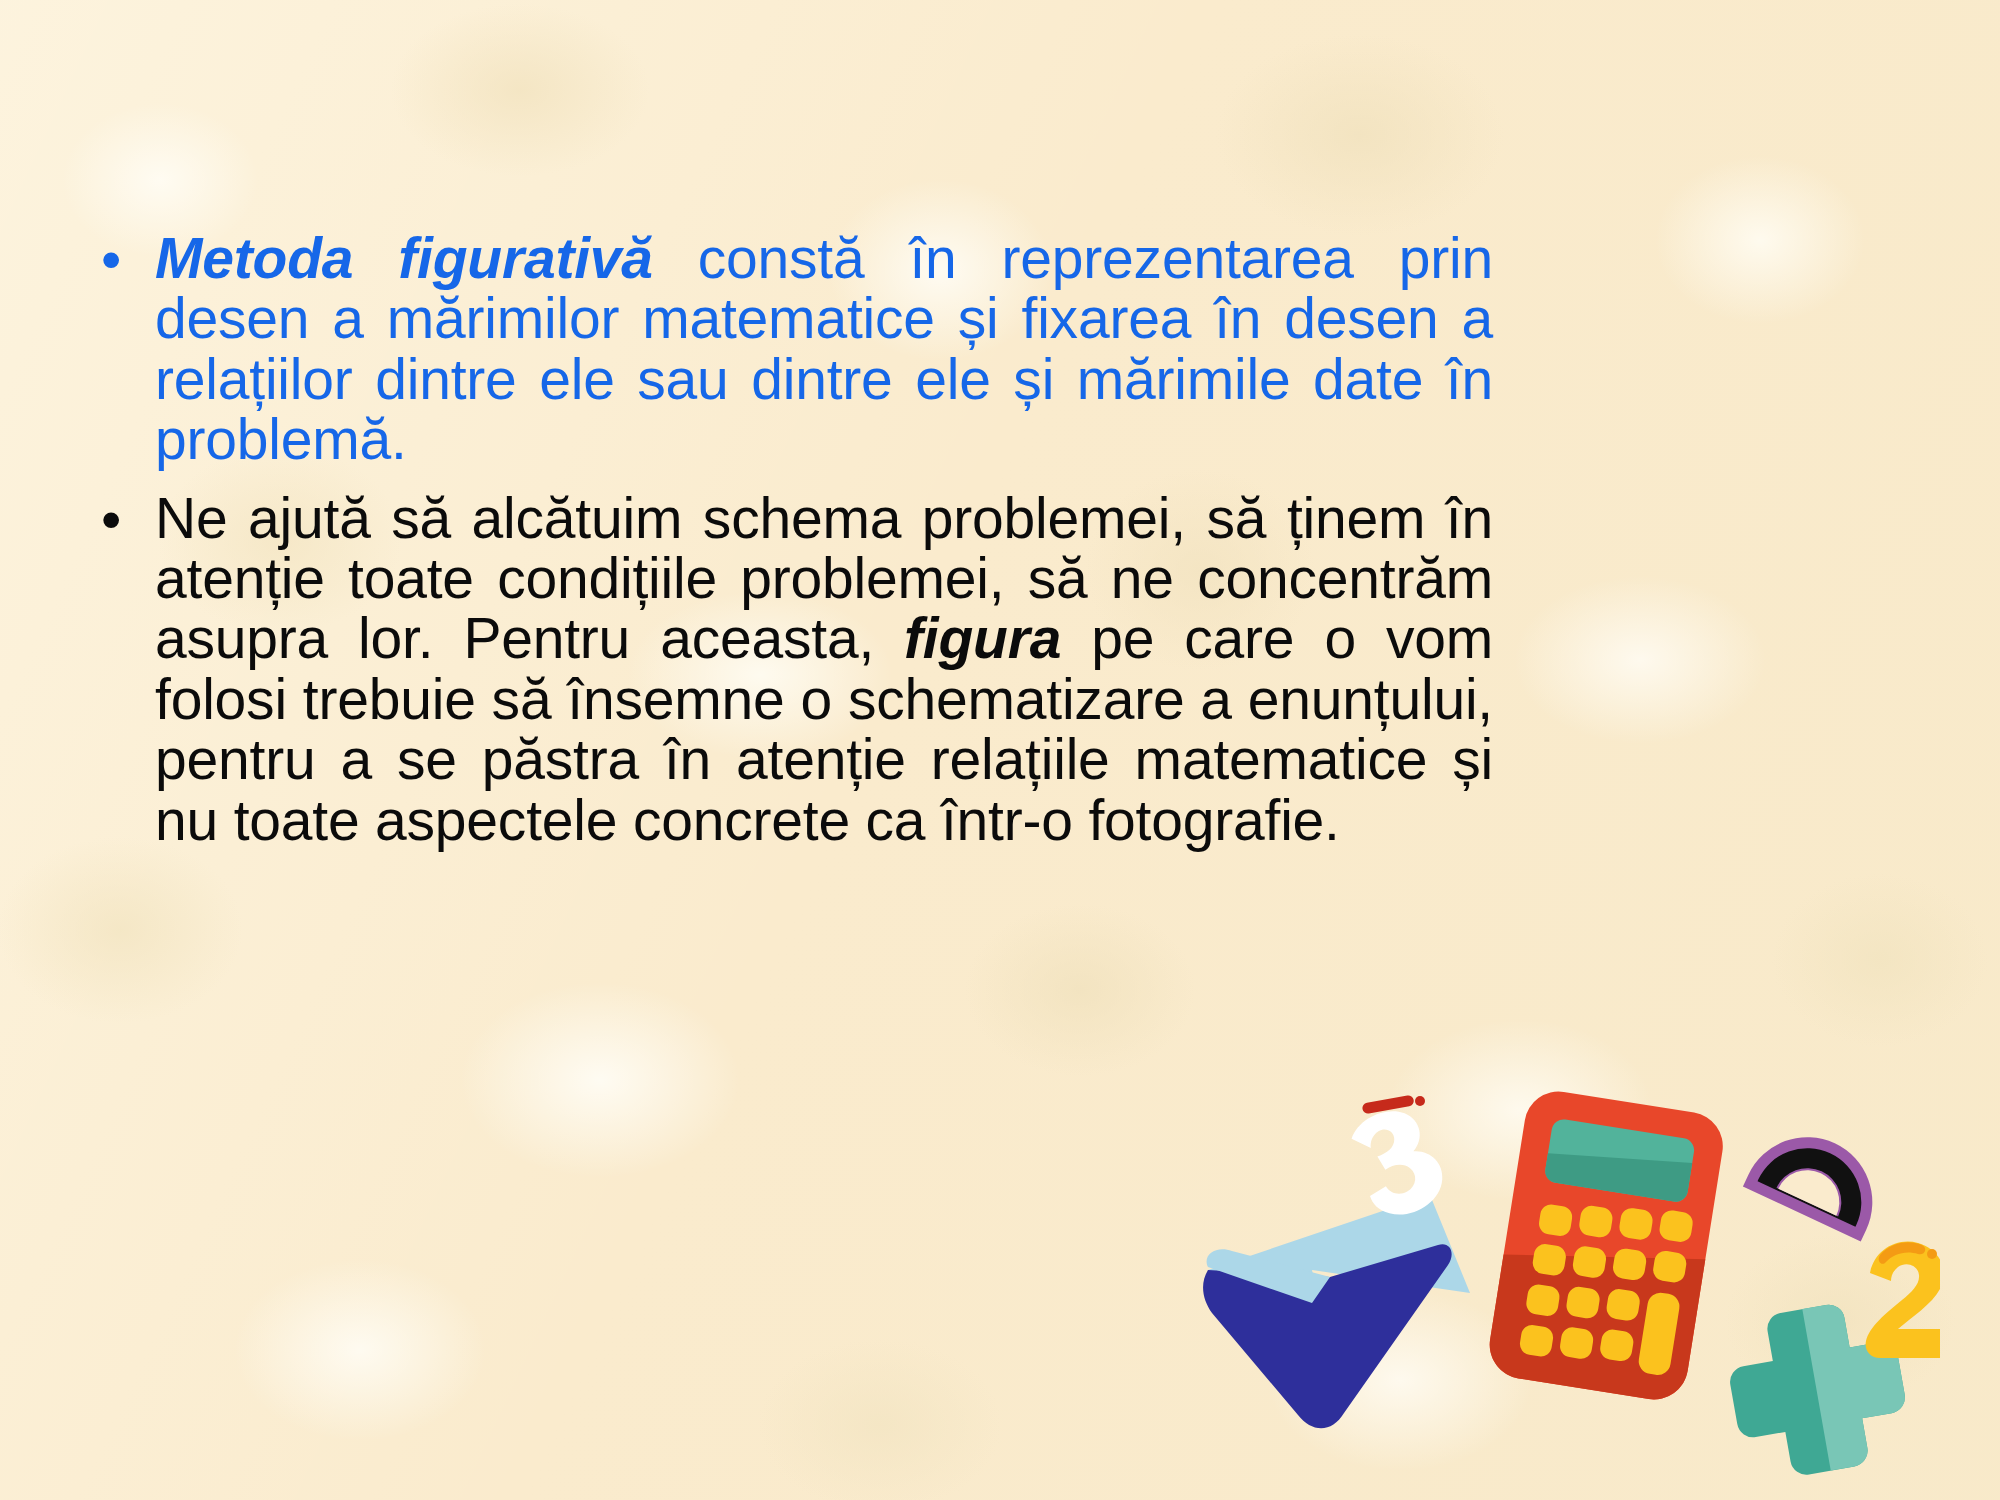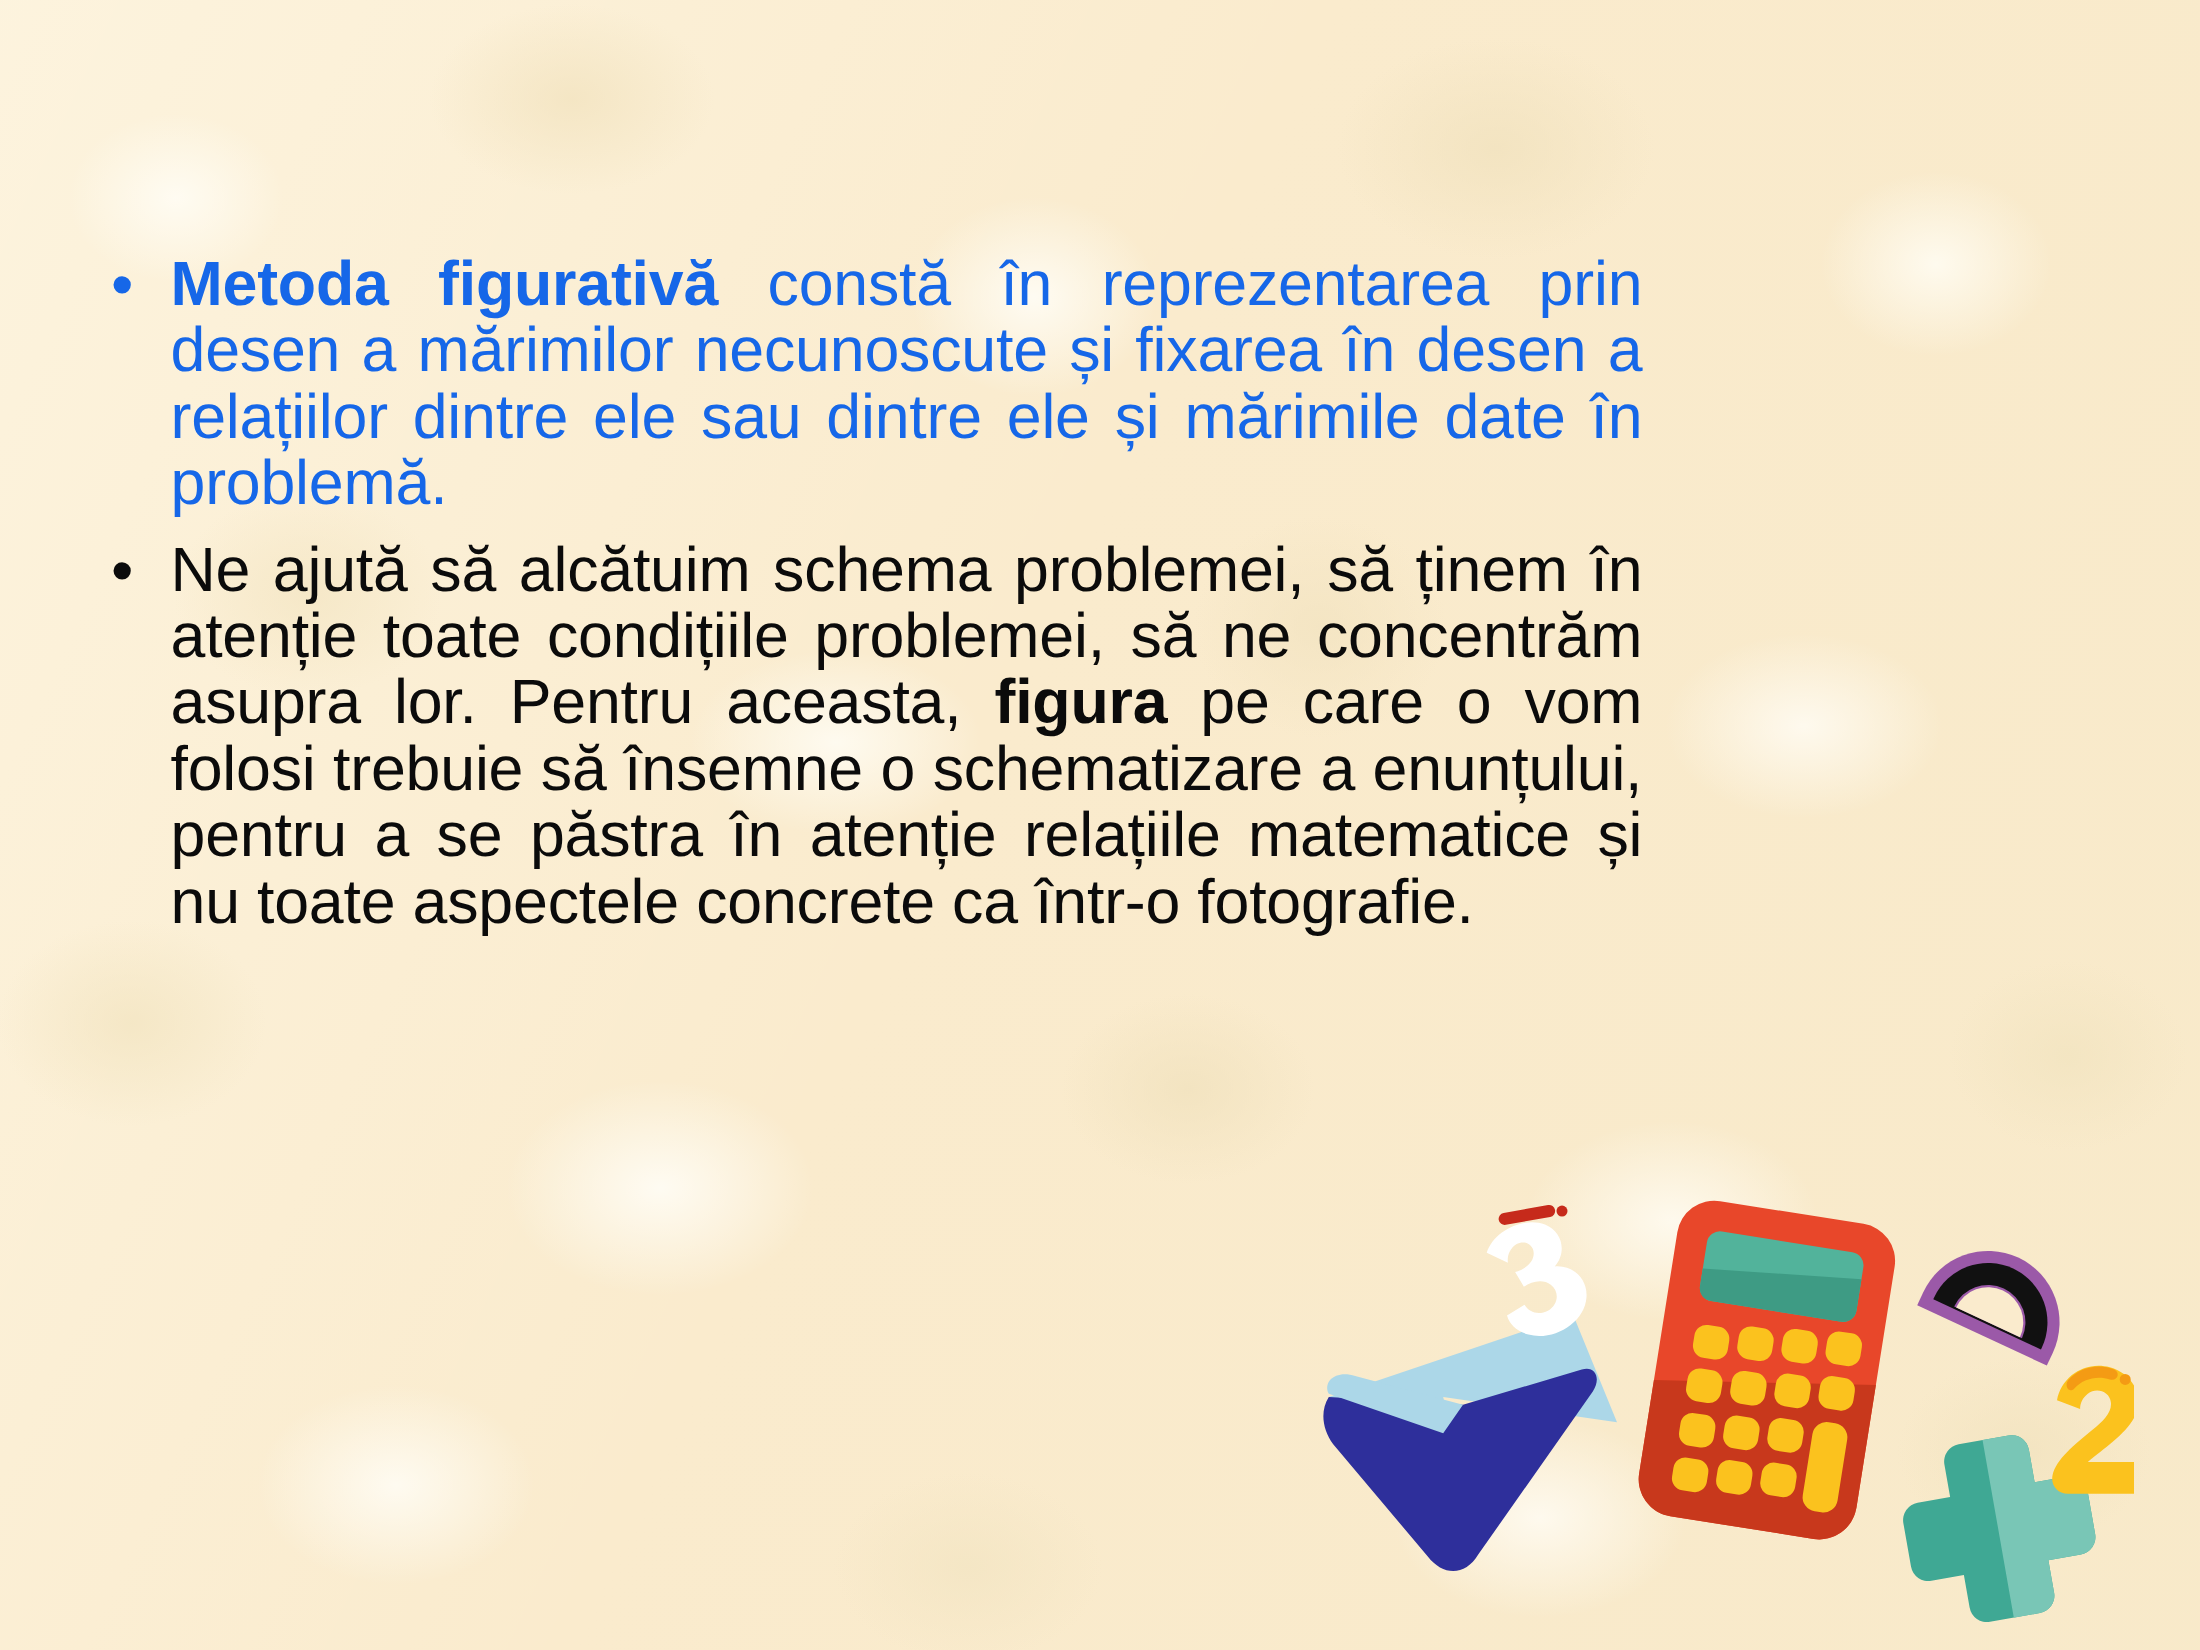--- a/index.html
+++ b/index.html
@@ -74,42 +74,42 @@
     text-justify: inter-word;
     letter-spacing: -0.2px;
   }
 
   .para-blue .bullet-mark,
   .para-blue .bullet-text { color: #1667E8; }
 
   .para-black .bullet-mark,
   .para-black .bullet-text { color: #0B0B0B; }
 
-  .strong { font-weight: bold; }
+  .strong { font-weight: bold; font-style: italic; }
 
   
   #math-art {
     position: absolute;
     left: 1180px;
     top: 1055px;
     width: 760px;
     height: 430px;
   }
   #math-art svg { display: block; width: 100%; height: 100%; }
 </style>
 </head>
 <body>
 
 <div id="slide">
 
   <div id="content">
 
     <div class="bullet-para para-blue">
       <span class="bullet-mark">•</span>
-      <span class="bullet-text"><span class="strong">Metoda figurativă</span><span> constă în reprezentarea prin desen a mărimilor necunoscute și fixarea în desen a relațiilor dintre ele sau dintre ele și mărimile date în problemă.</span></span>
+      <span class="bullet-text"><span class="strong">Metoda figurativă</span><span> constă în reprezentarea prin desen a mărimilor matematice și fixarea în desen a relațiilor dintre ele sau dintre ele și mărimile date în problemă.</span></span>
     </div>
 
     <div class="bullet-para para-black">
       <span class="bullet-mark">•</span>
       <span class="bullet-text"><span>Ne ajută să alcătuim schema problemei, să ținem în atenție toate condițiile problemei, să ne concentrăm asupra lor. Pentru aceasta, </span><span class="strong">figura</span><span> pe care o vom folosi trebuie să însemne o schematizare a enunțului, pentru a se păstra în atenție relațiile matematice și nu toate aspectele concrete ca într-o fotografie.</span></span>
     </div>
 
   </div>
 
   <div id="math-art">

